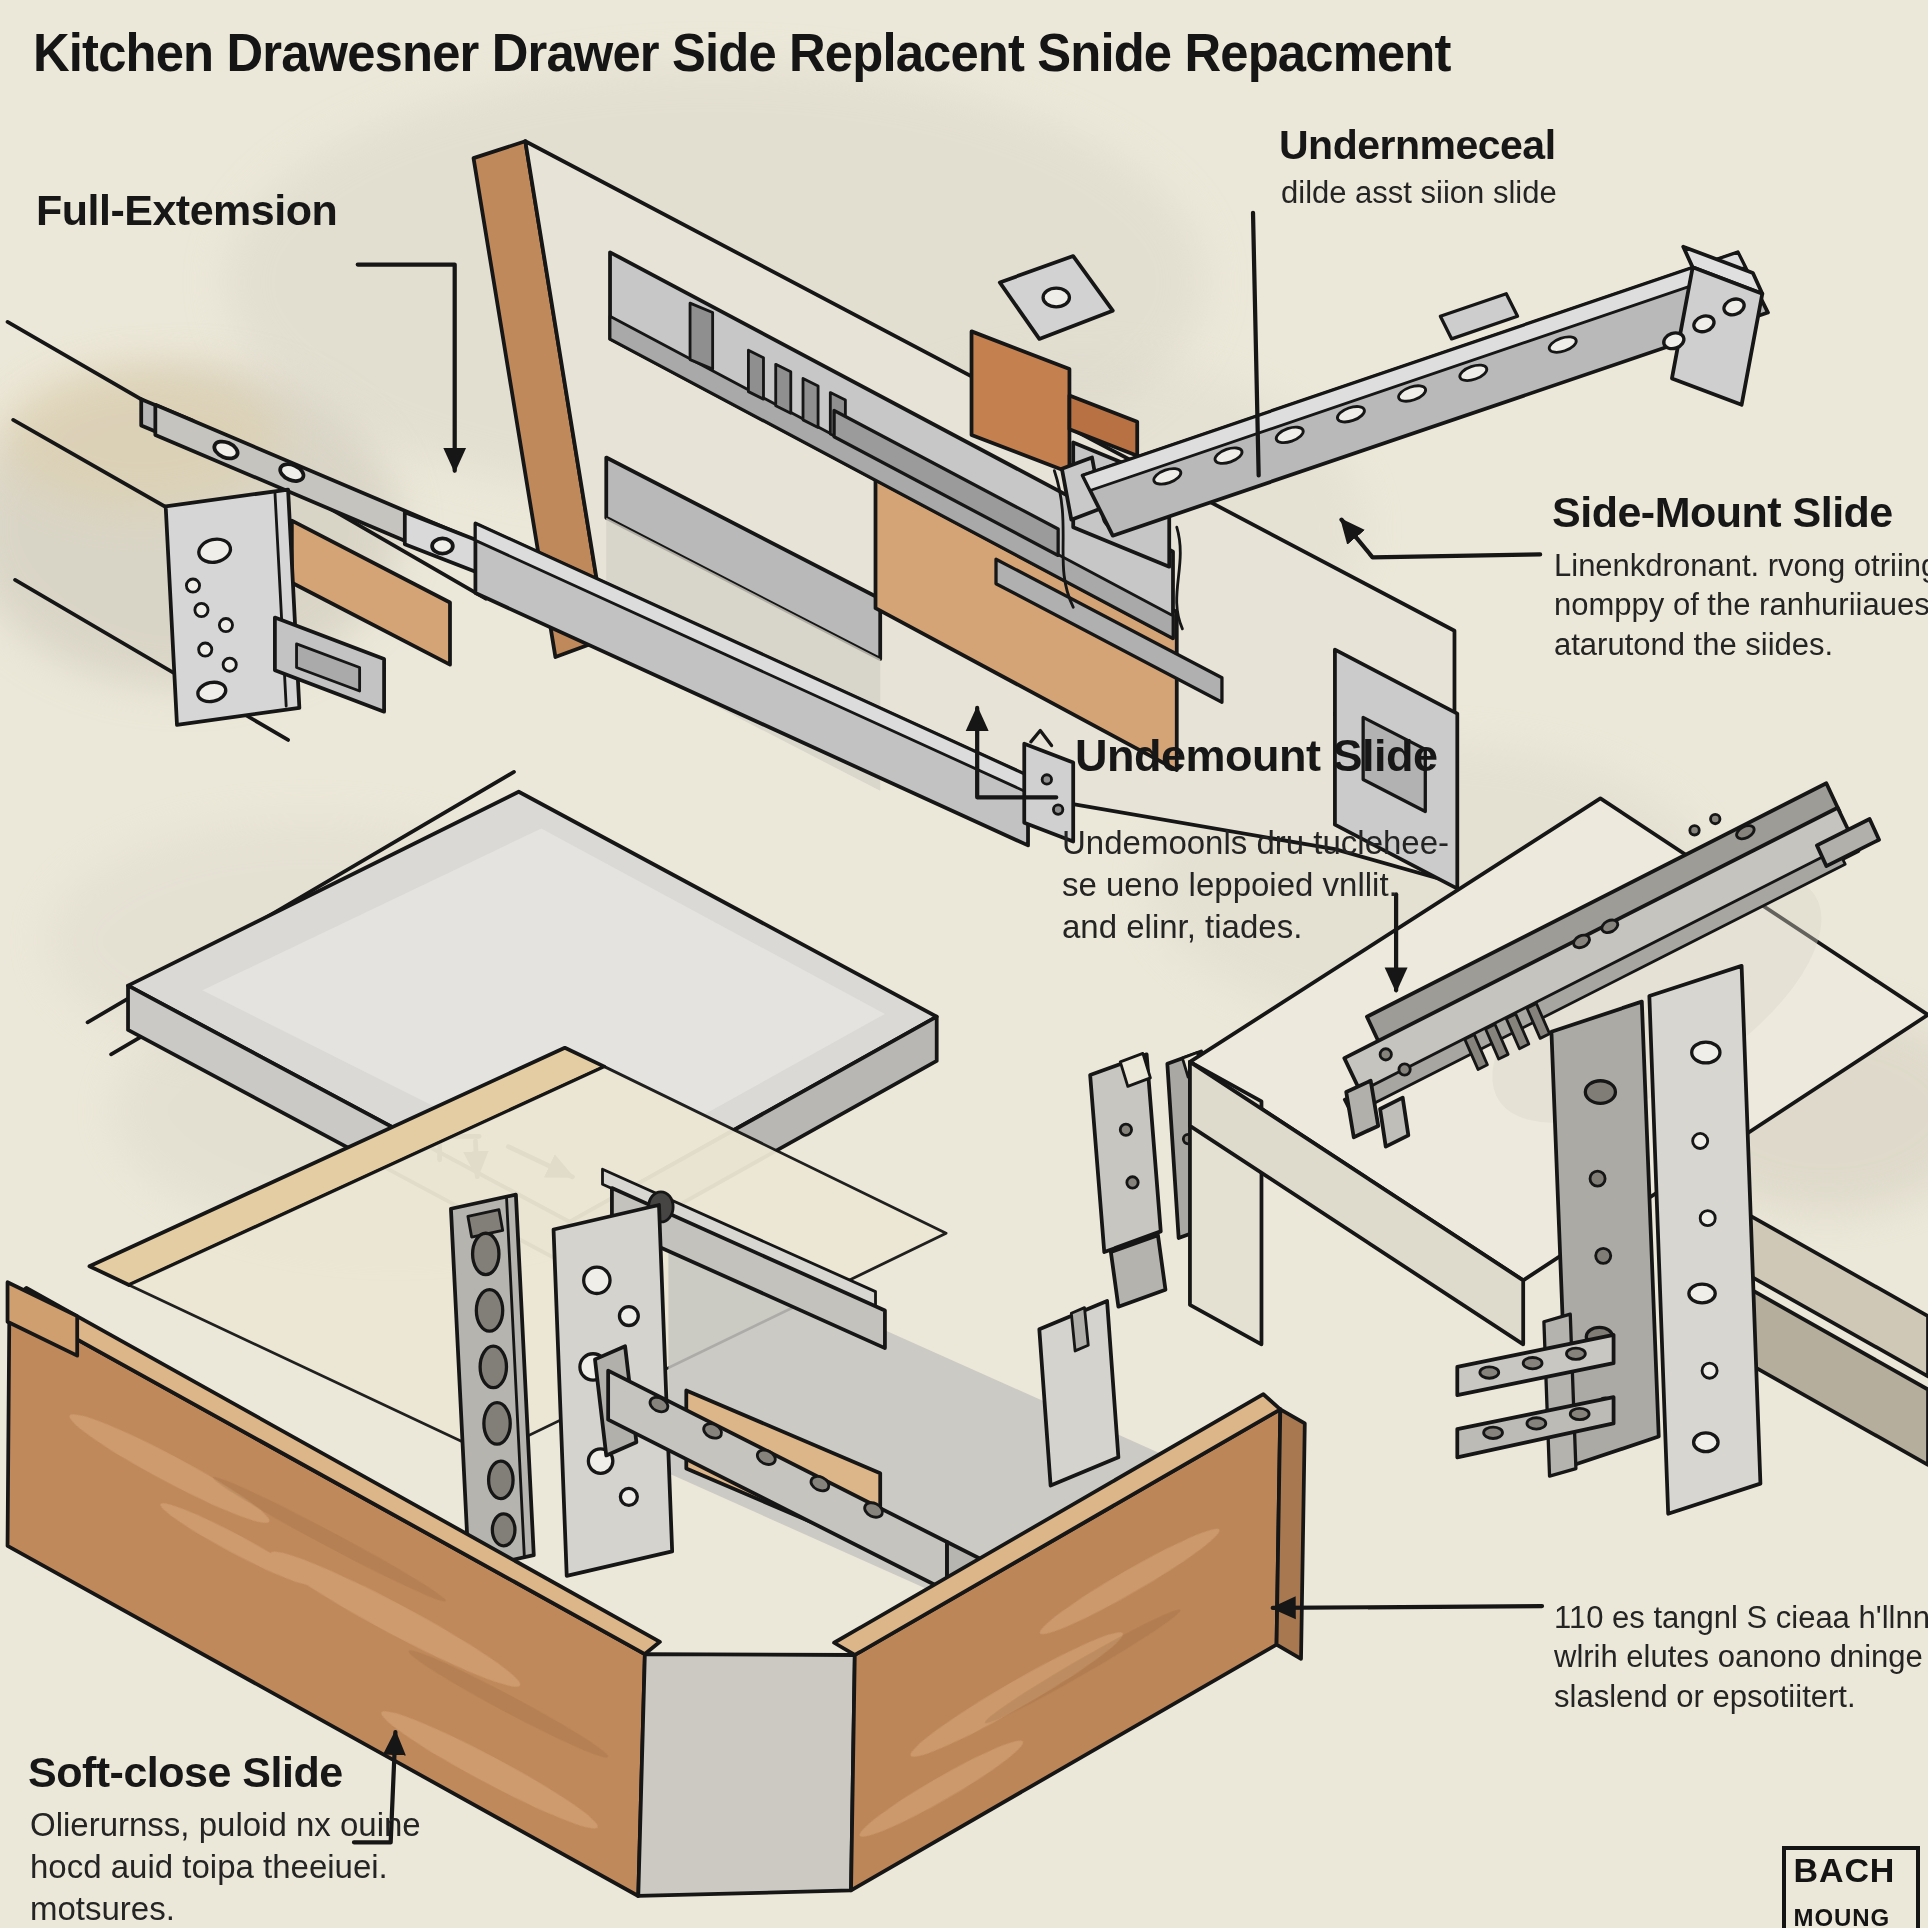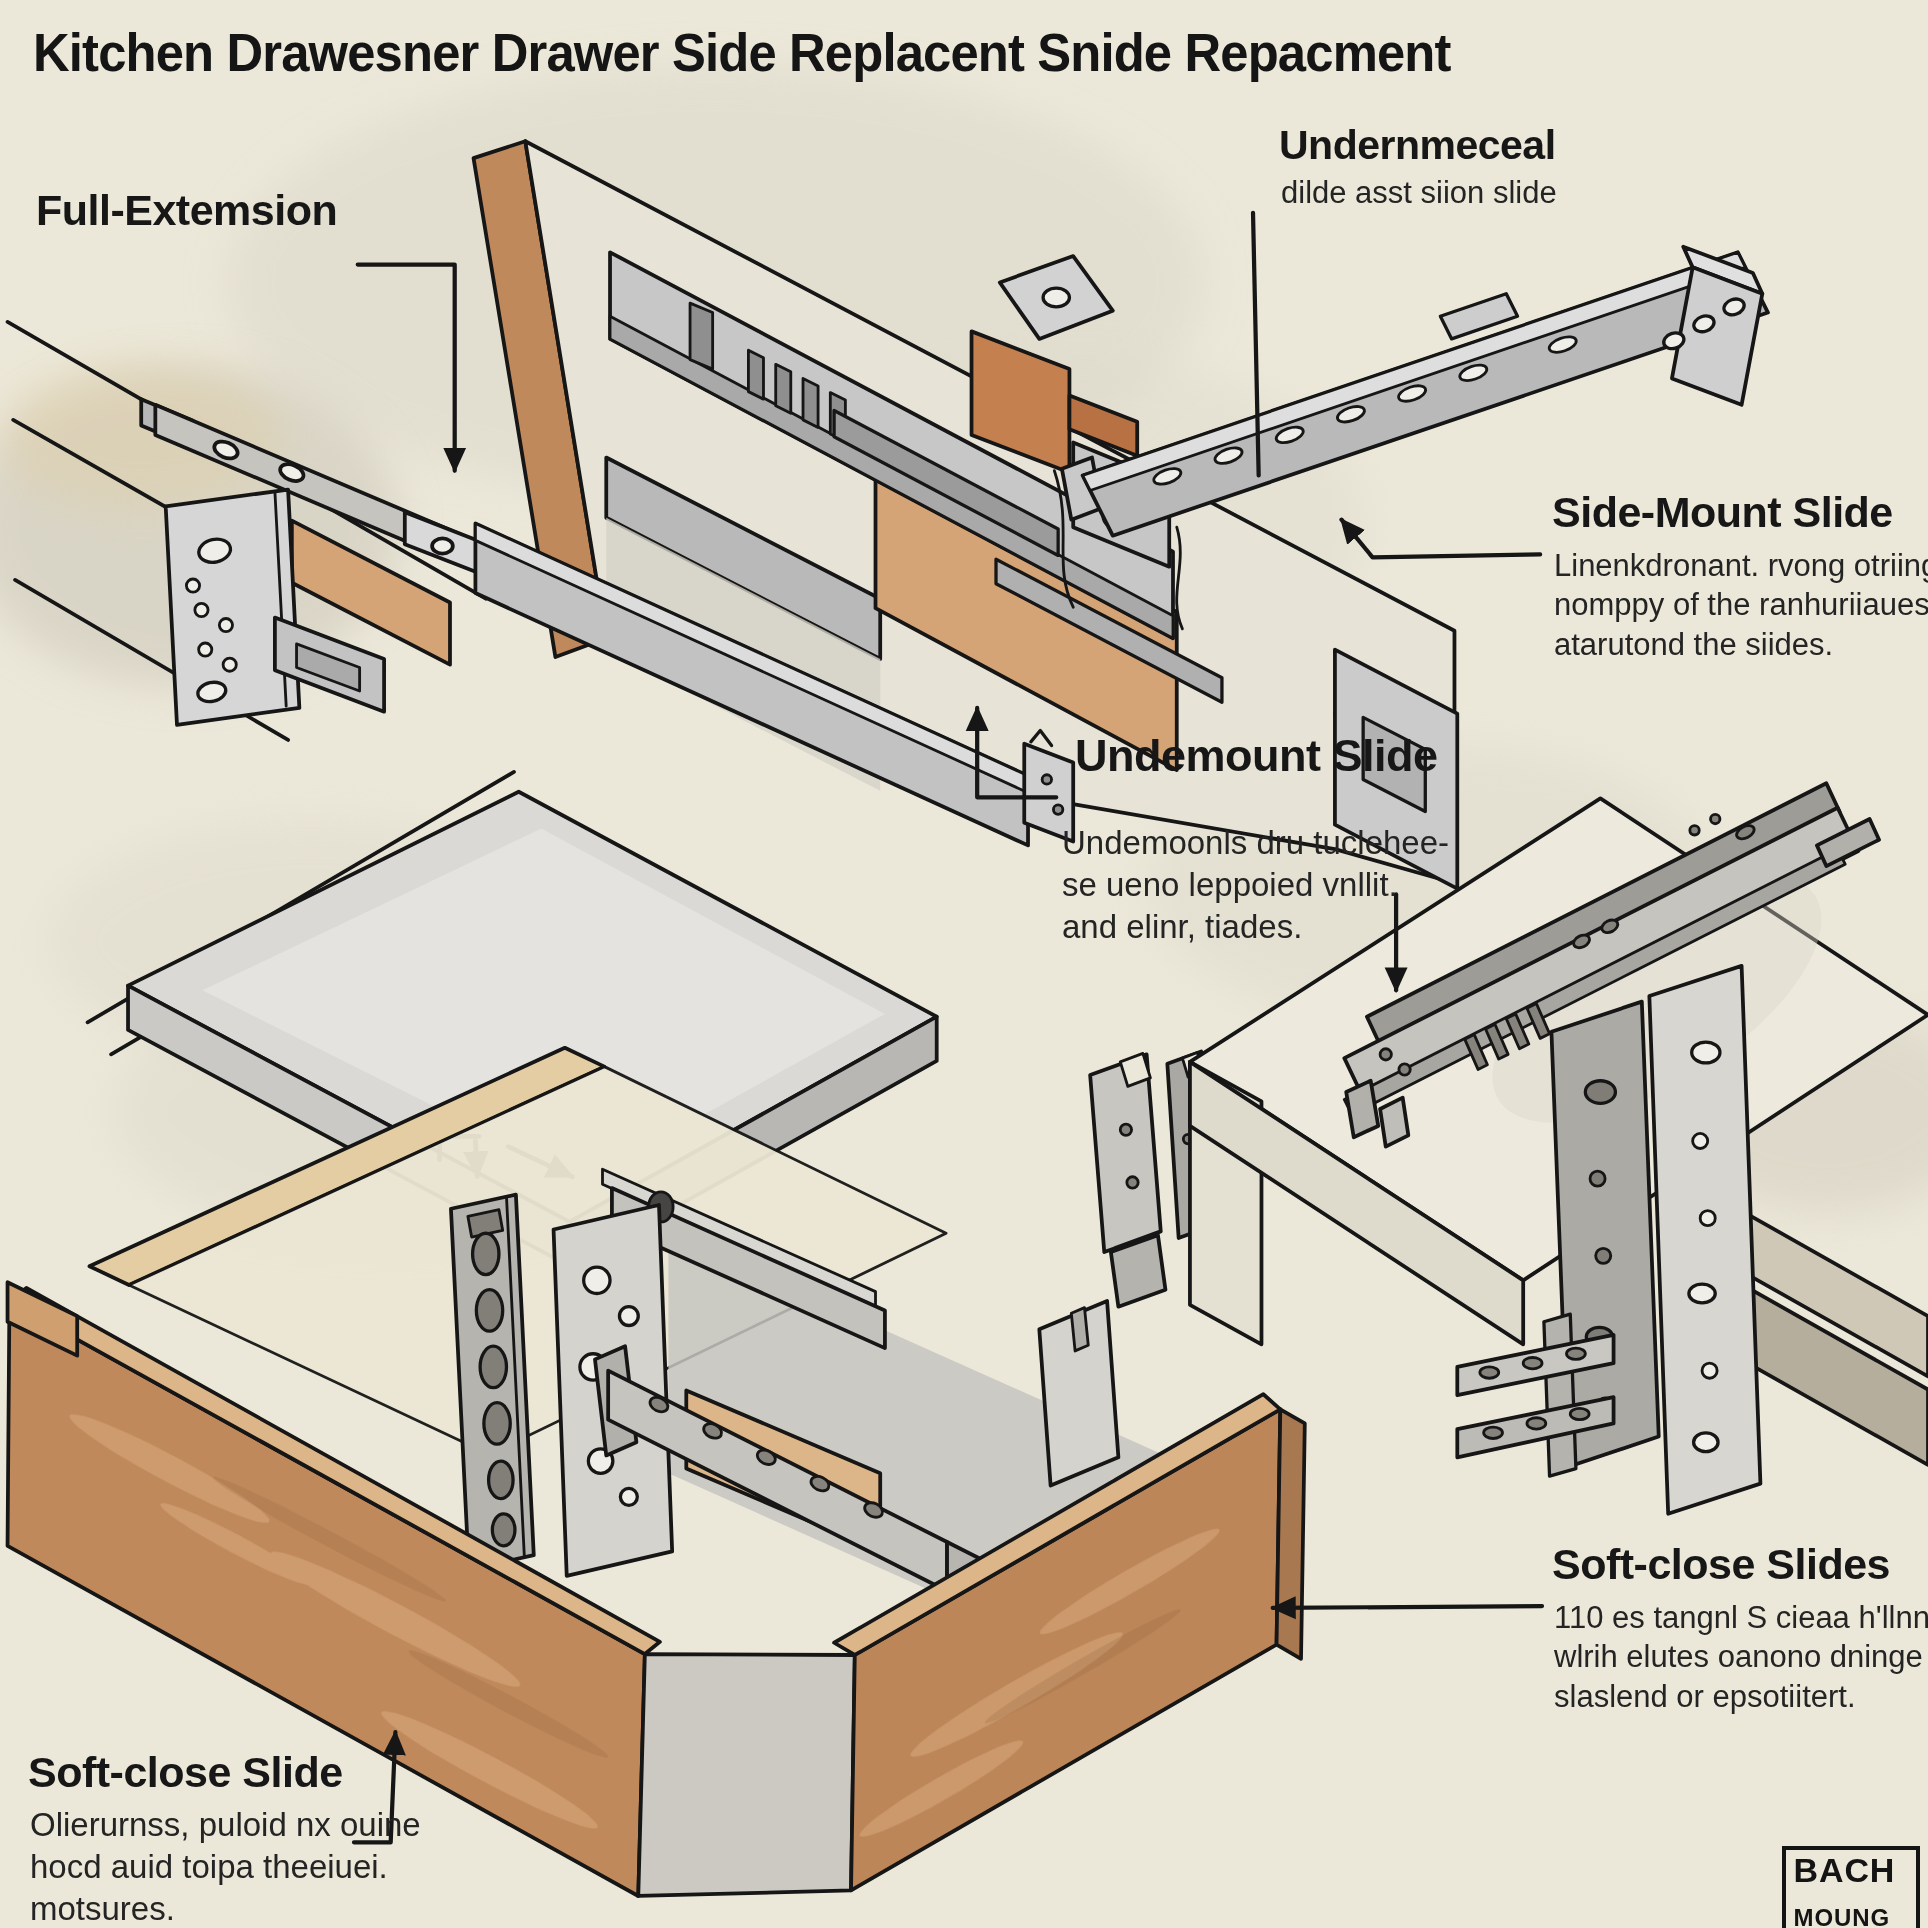--- a/index.html
+++ b/index.html
@@ -303,21 +303,20 @@
   <div>atarutond the siides.</div>
 </div>
 
 <div class="txt lbl-title big" style="left:1059px;top:730px;margin-left:16px;">Undemount Slide</div>
 <div class="txt lbl-sub" style="left:1062px;top:822px;">
   <div>Undemoonls dru tuclehee-</div>
   <div>se ueno leppoied vnllit.</div>
   <div>and elinr, tiades.</div>
 </div>
 
-<div class="txt lbl-title" style="left:1552px;top:1540px;">Soft-close Slides</div>
 <div class="txt lbl-sub small" style="left:1554px;top:1598px;">
   <div>110 es tangnl S cieaa h'llnnse</div>
   <div>wlrih elutes oanono dninge</div>
   <div>slaslend or epsotiitert.</div>
 </div>
 
 <div class="txt lbl-title" style="left:28px;top:1748px;">Soft-close Slide</div>
 <div class="txt lbl-sub" style="left:30px;top:1804px;">
   <div>Olierurnss, puloid nx ouine</div>
   <div>hocd auid toipa theeiuei.</div>

